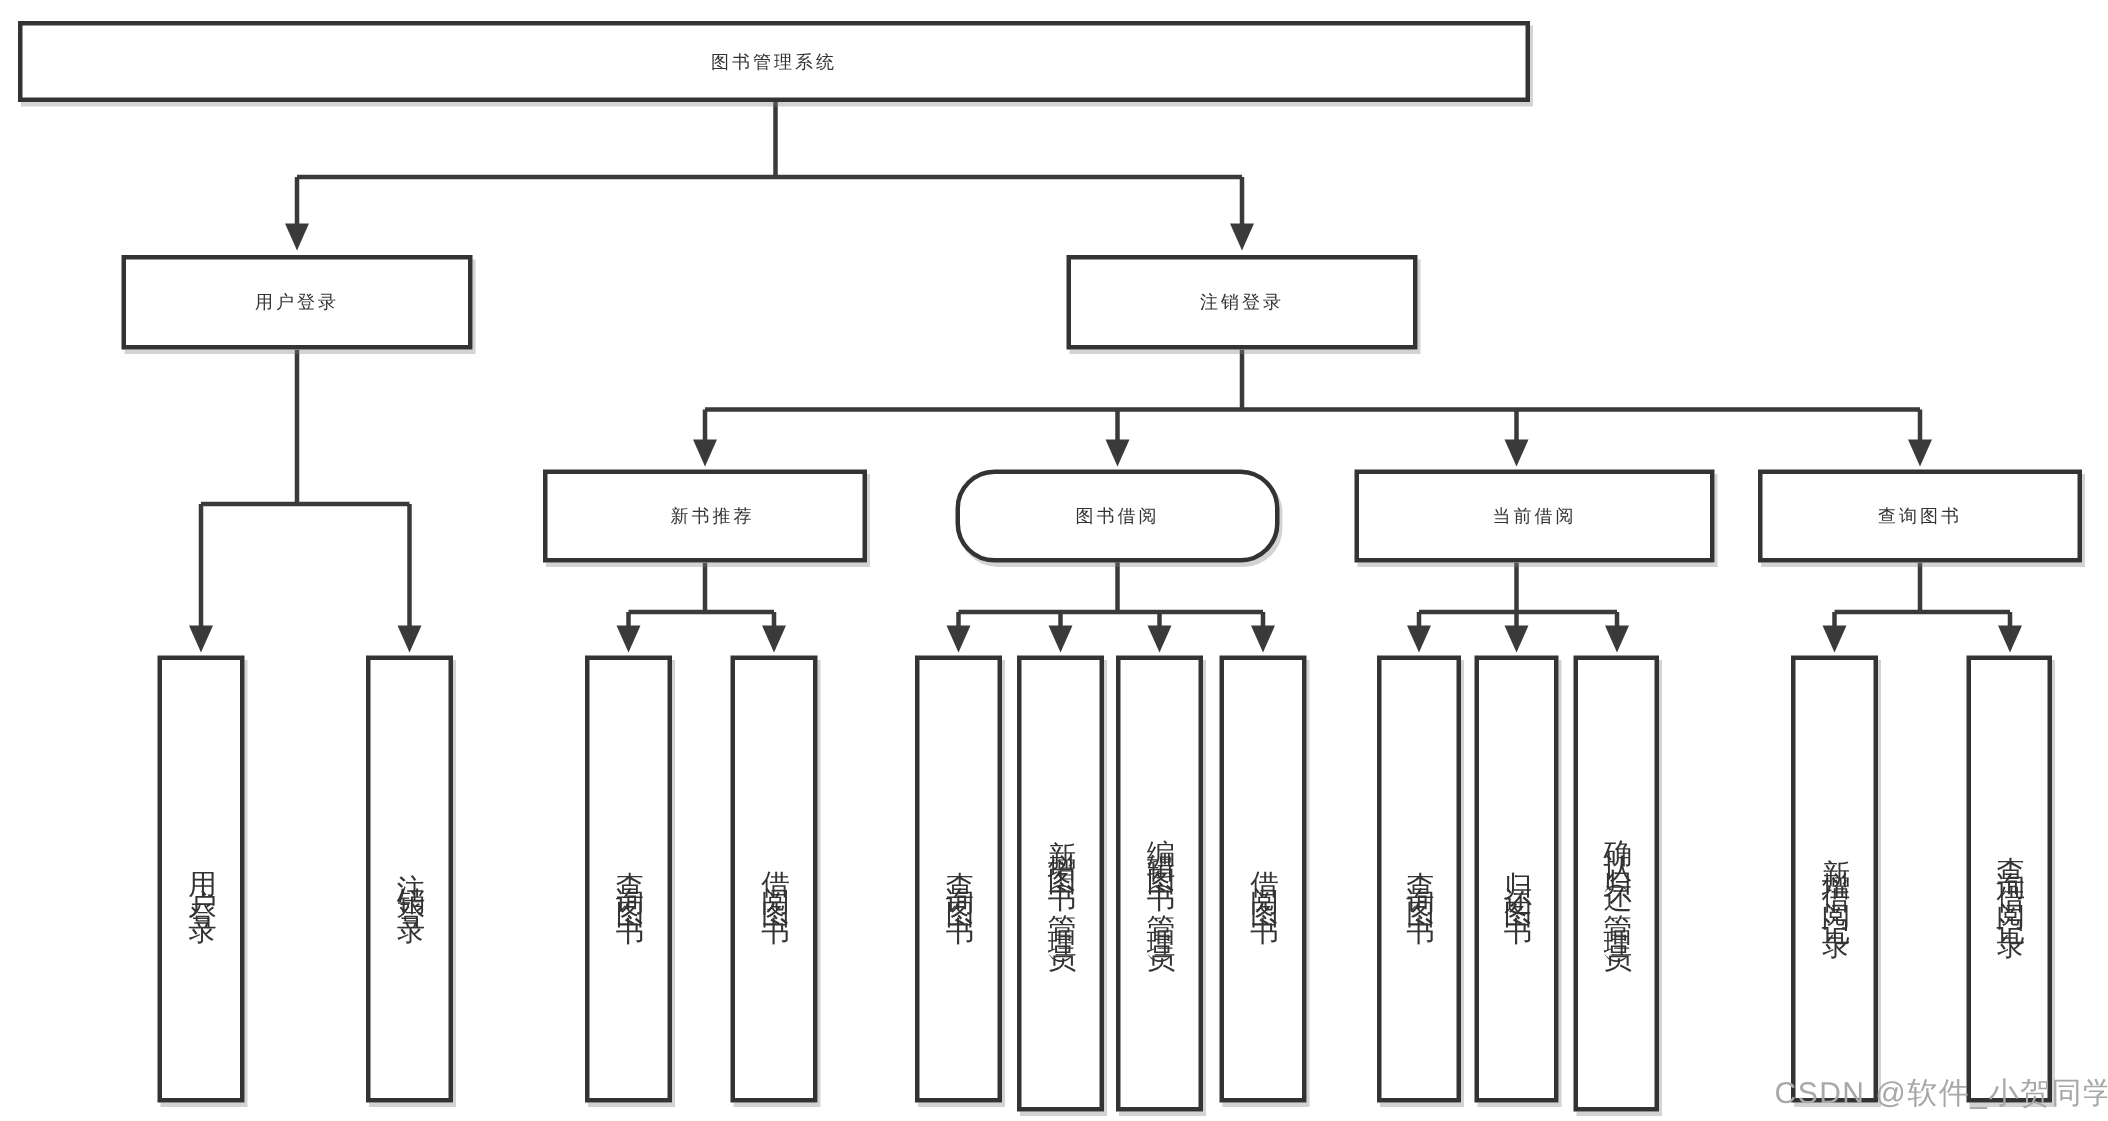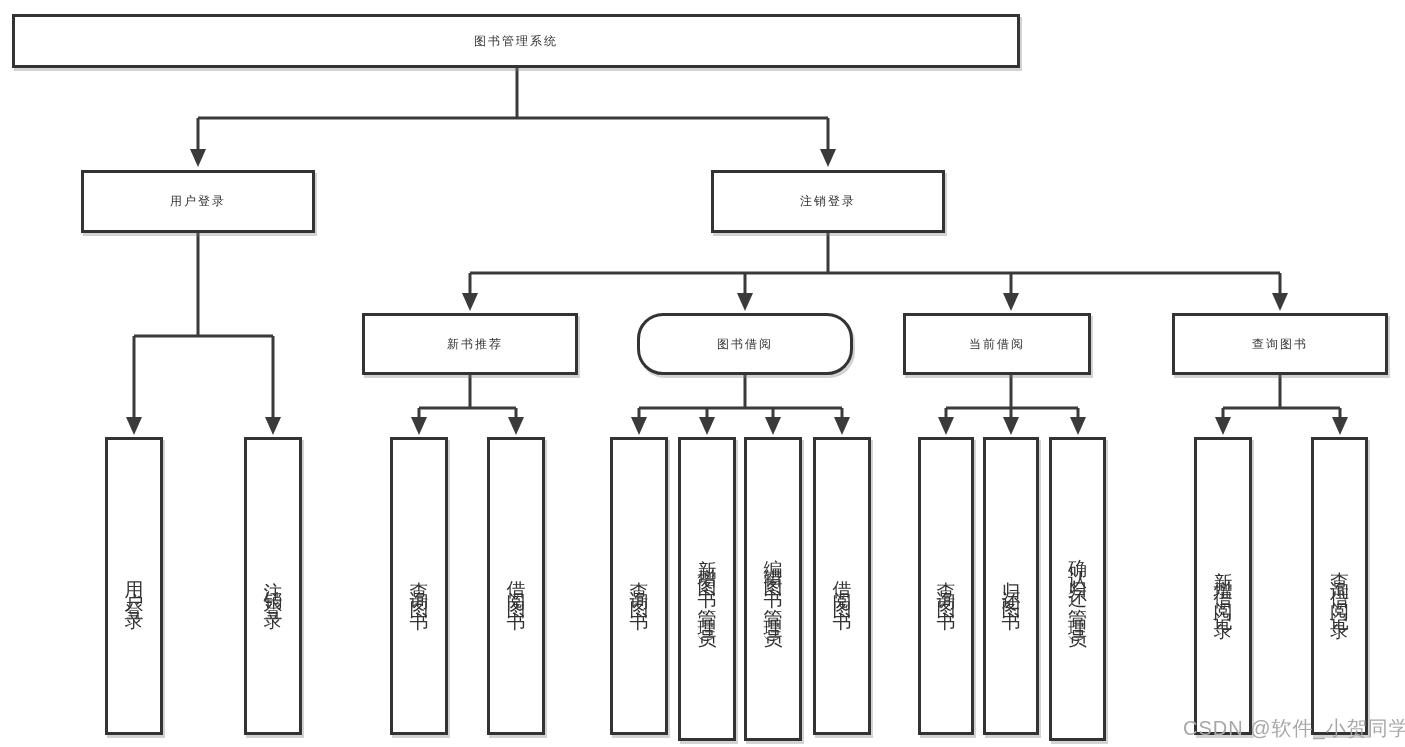--- a/index.html
+++ b/index.html
@@ -84,21 +84,21 @@
     </g>
   </svg>
 
   <div class="hbox" style="left:12px;top:14px;width:1008px;height:54px;">图书管理系统</div>
 
   <div class="hbox" style="left:81px;top:170px;width:234px;height:63px;">用户登录</div>
   <div class="hbox" style="left:711px;top:170px;width:234px;height:63px;">注销登录</div>
 
   <div class="hbox" style="left:362px;top:313px;width:216px;height:62px;padding-left:10px;">新书推荐</div>
   <div class="hbox" style="left:637px;top:313px;width:216px;height:62px;border-radius:26px;">图书借阅</div>
-  <div class="hbox" style="left:903px;top:313px;width:188px;height:62px;">当前借阅</div>
+  <div class="hbox" style="left:903px;top:313px;width:240px;height:62px;">当前借阅</div>
   <div class="hbox" style="left:1172px;top:313px;width:216px;height:62px;">查询图书</div>
 
   <div class="vbox" style="left:105px;top:437px;width:58px;height:298px;">
     <span class="vtext">用户登录</span>
   </div>
   <div class="vbox" style="left:244px;top:437px;width:58px;height:298px;">
     <span class="vtext">注销登录</span>
   </div>
 
   <div class="vbox" style="left:390px;top:437px;width:58px;height:298px;">

